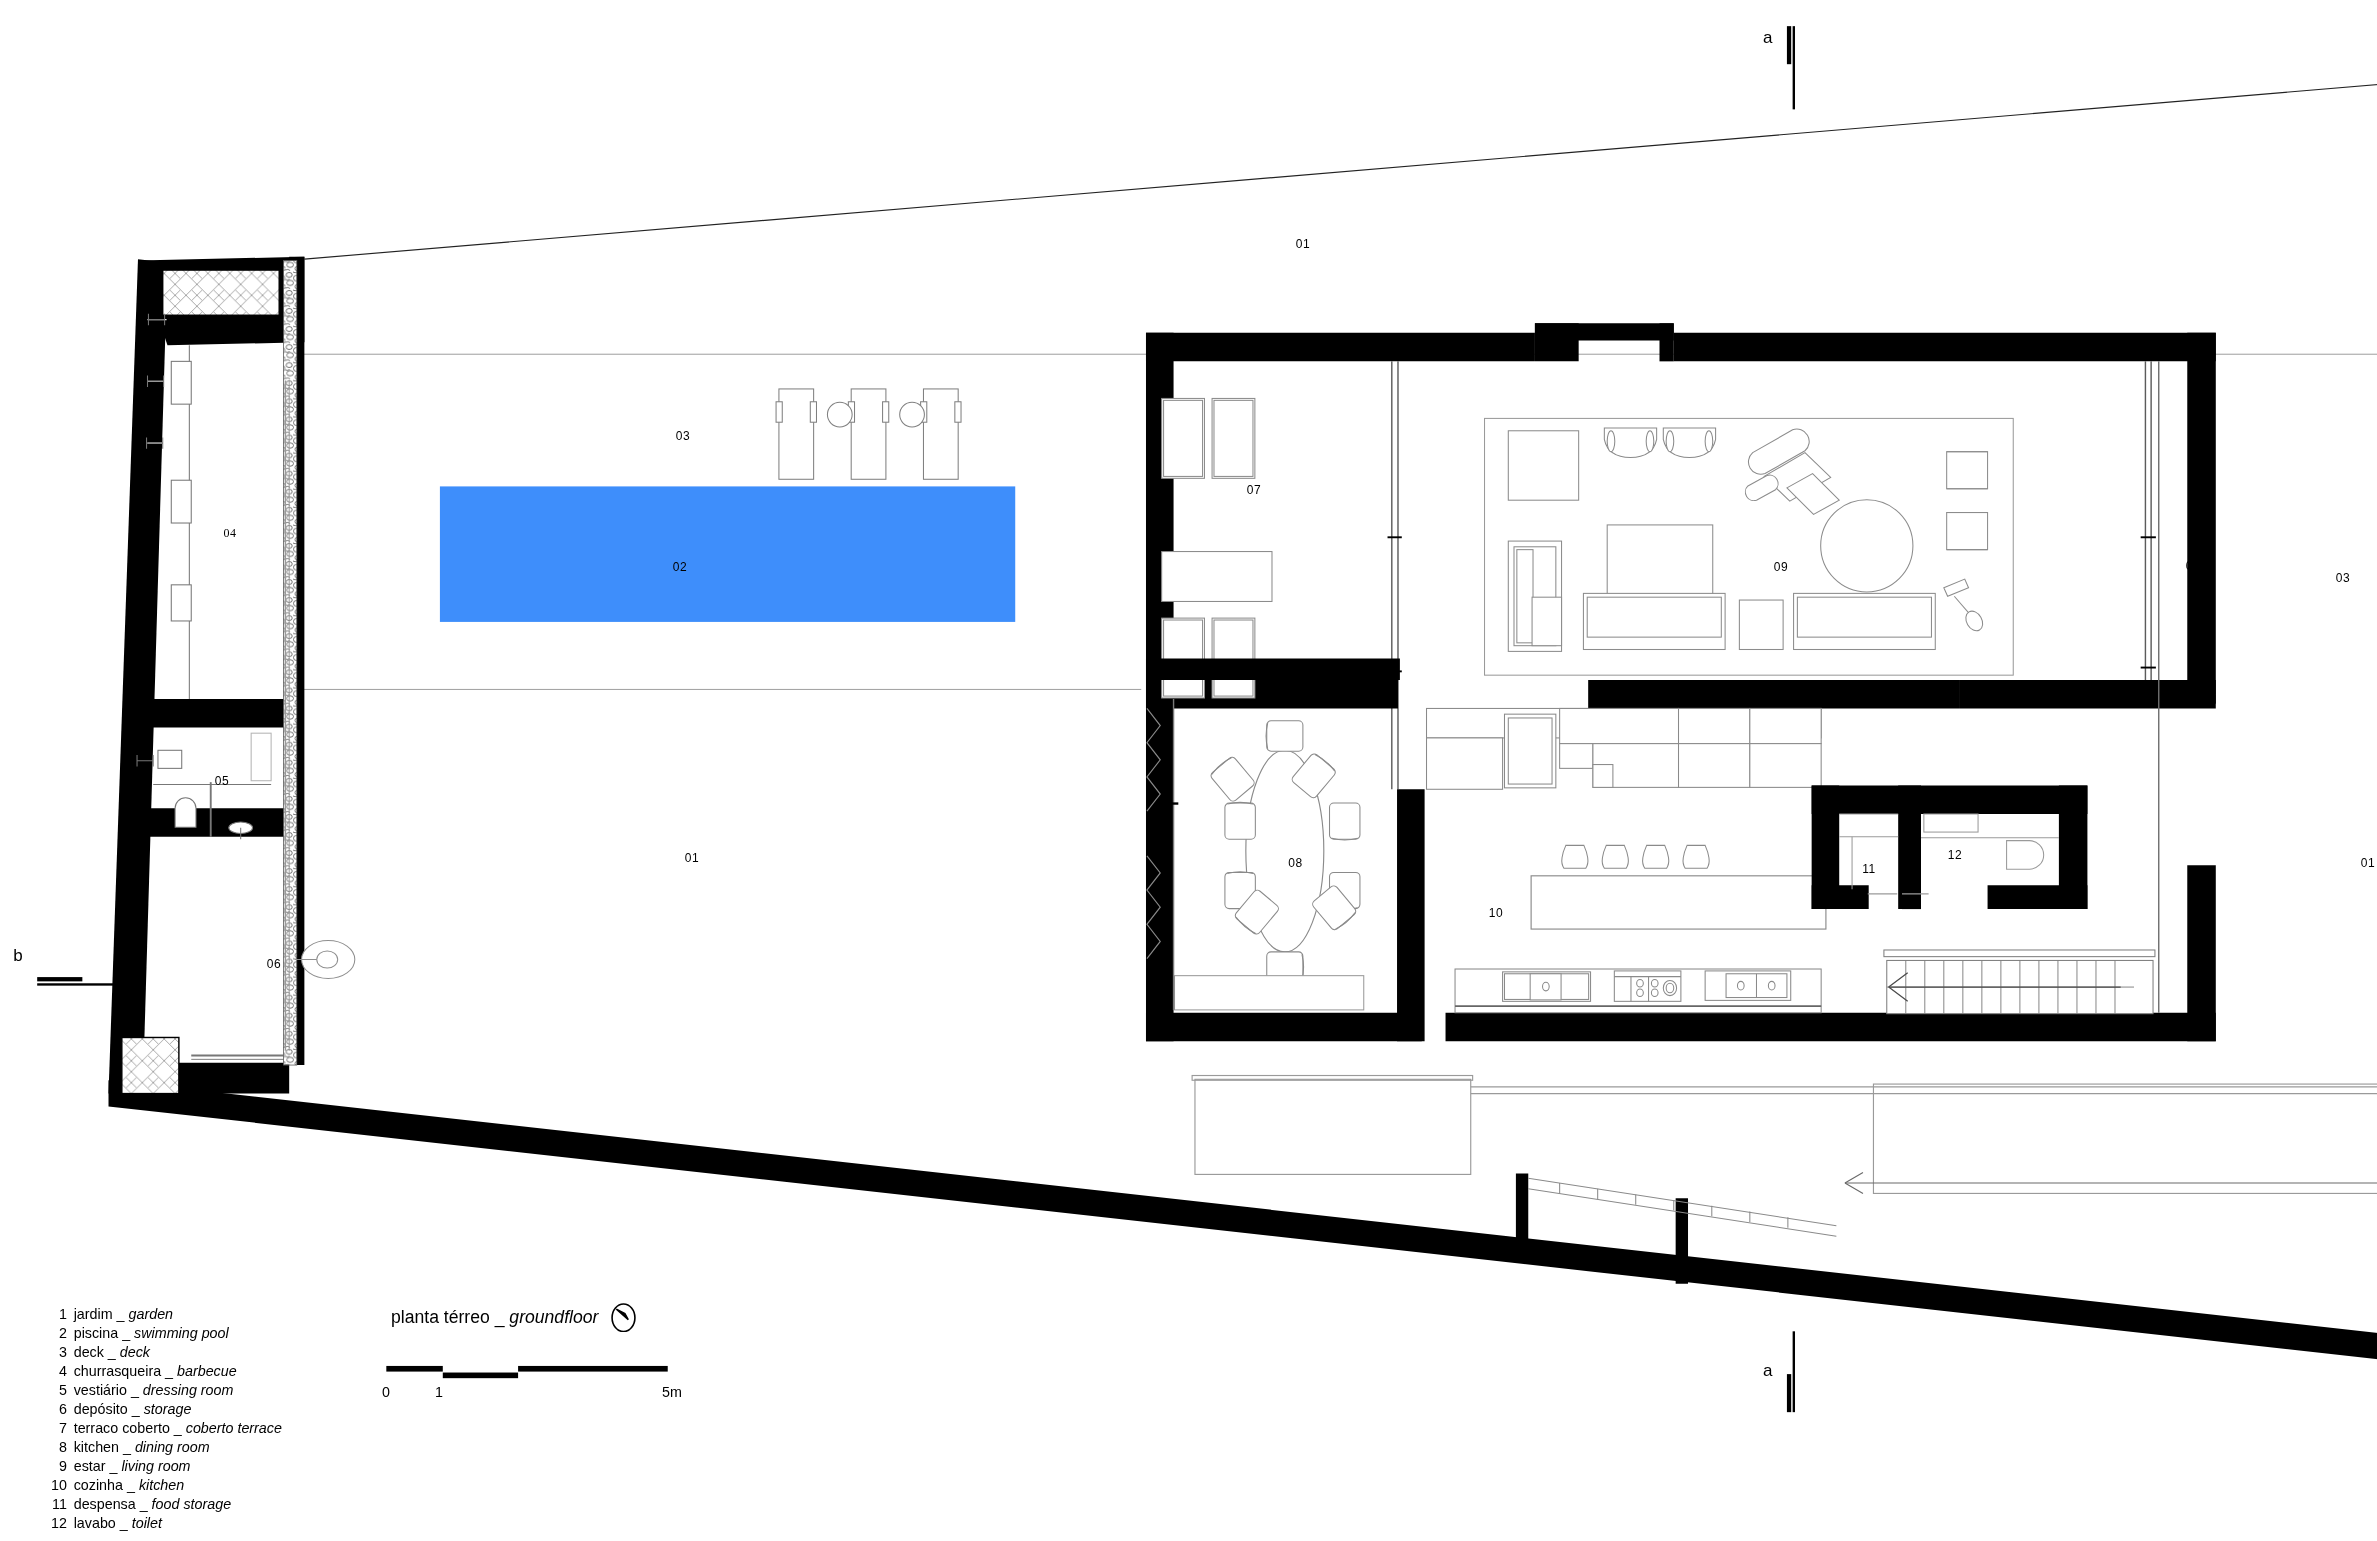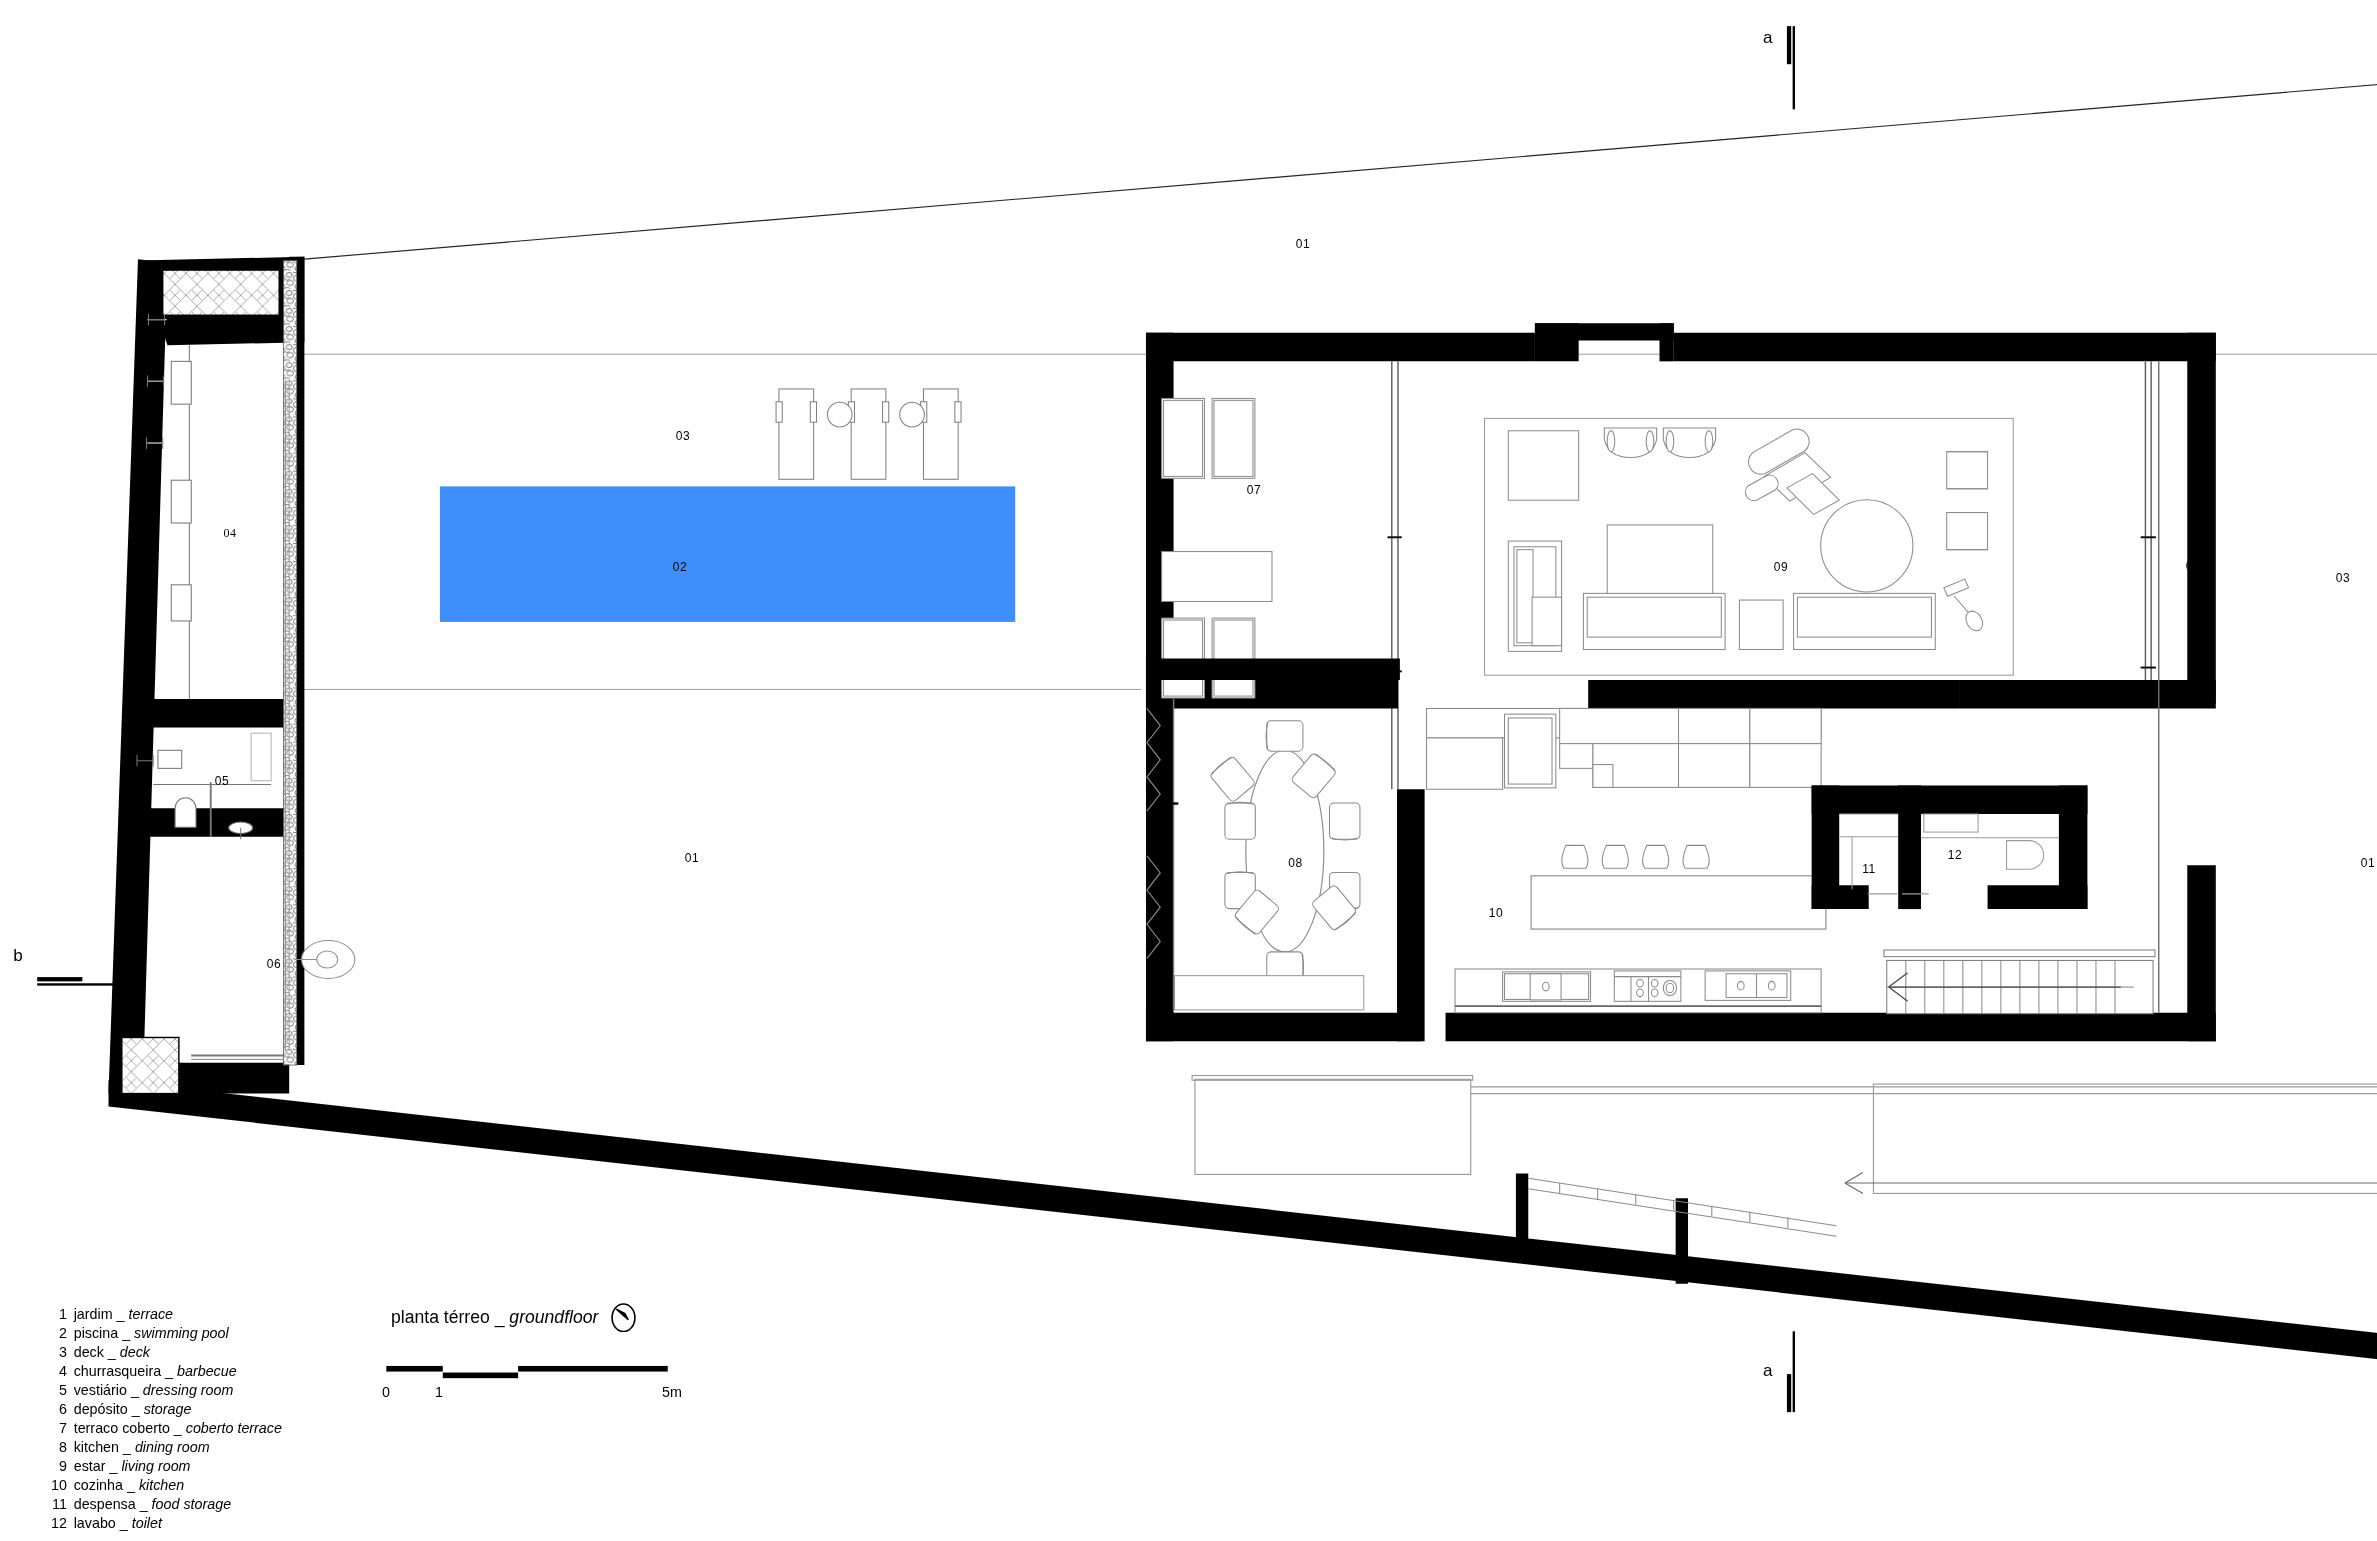--- a/index.html
+++ b/index.html
@@ -504,21 +504,21 @@
     <div class="rn" style="left: 1285px; top: 863px; padding-left: 21px;">08</div>
     <div class="rn" style="left: 1496px; top: 913px;">10</div>
     <div class="rn" style="left: 1869px; top: 869px;">11</div>
     <div class="rn" style="left: 1955px; top: 855px;">12</div>
     <div class="rn" style="left: 2368px; top: 863px;">01</div>
   </div>
 
 <div class="legend" id="legend">
     <div class="legend-row">
       <span class="legend-num">1</span>
-      <span class="legend-txt"><span>jardim</span><span> _ </span><i>terrace</i></span>
+      <span class="legend-txt"><span>jardim</span><span> _ </span><i>garden</i></span>
     </div>
     <div class="legend-row">
       <span class="legend-num">2</span>
       <span class="legend-txt"><span>piscina</span><span> _ </span><i>swimming pool</i></span>
     </div>
     <div class="legend-row">
       <span class="legend-num">3</span>
       <span class="legend-txt"><span>deck</span><span> _ </span><i>deck</i></span>
     </div>
     <div class="legend-row">

